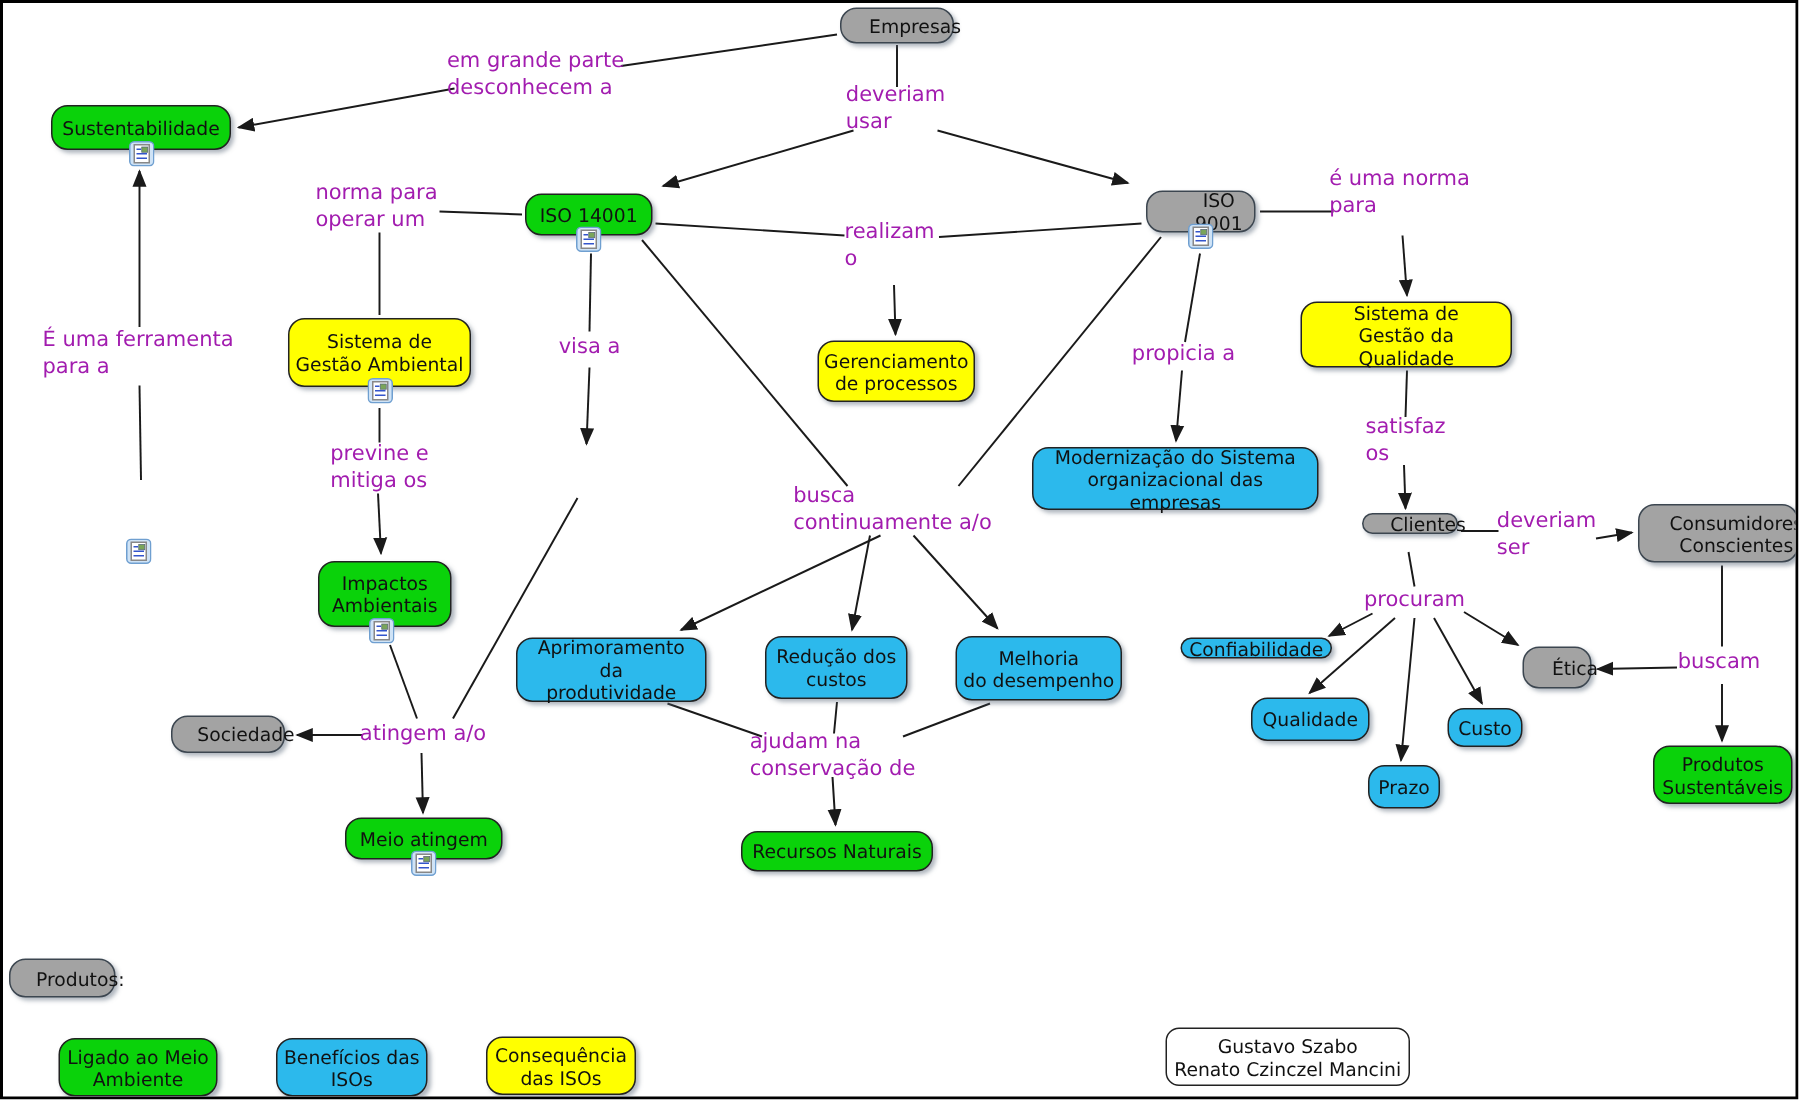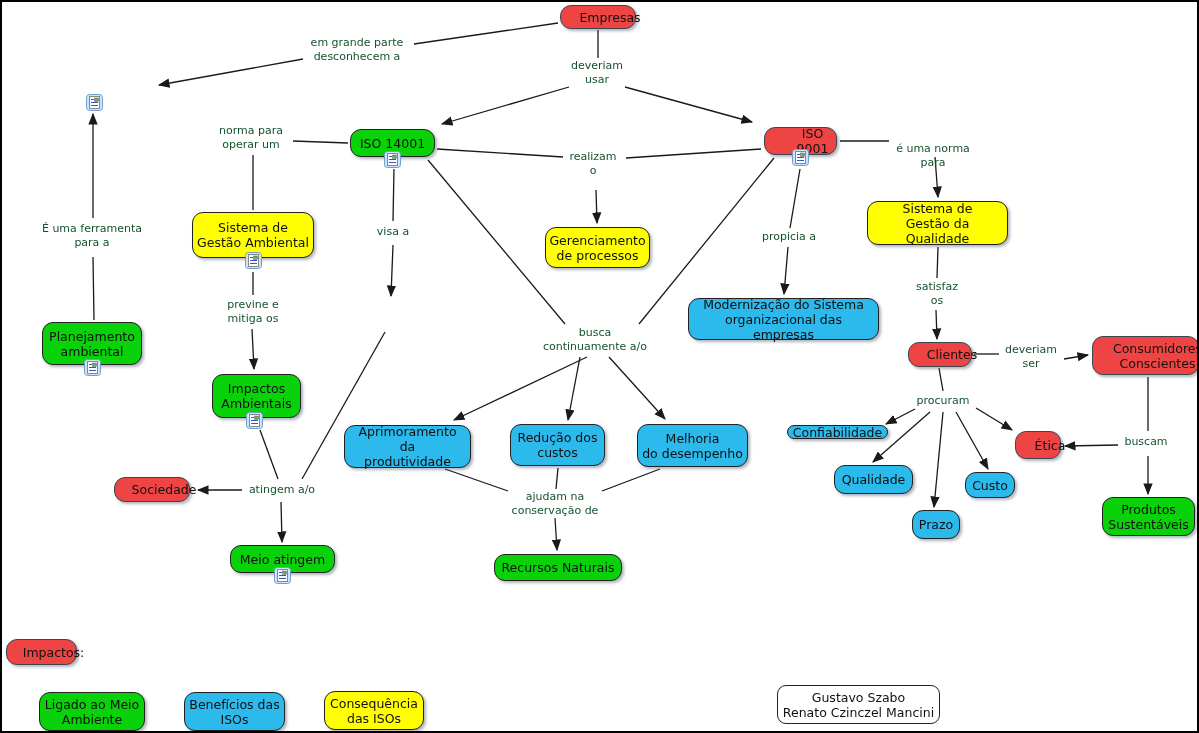--- a/index.html
+++ b/index.html
@@ -2,23 +2,23 @@
 <html><head>
 <meta charset="utf-8">
 <style>
   html,body{margin:0;padding:0;background:#fff;}
   #canvas{position:relative;width:1199px;height:733px;background:#fff;border:2px solid #000;box-sizing:border-box;overflow:hidden;font-family:"DejaVu Sans",sans-serif;}
   #edges{position:absolute;left:0;top:0;width:1199px;height:733px;z-index:1;}
   .node{position:absolute;z-index:2;display:flex;align-items:center;justify-content:center;text-align:center;white-space:pre-line;border:1px solid #222;border-radius:11px;font-size:12.5px;line-height:1.2;color:#111;box-shadow:2px 2px 3px rgba(95,110,125,.5);box-sizing:border-box;padding:1px 4px;cursor:default;}
   .green{background:#0ad20a;}
   .blue{background:#2cb9ec;}
   .yellow{background:#ffff00;}
-  .lite{background:#ef4444;border-color:#3c4650;padding-left:28px;}
+  .lite{background:#a3a3a3;border-color:#3c4650;padding-left:28px;}
   .white{background:#ffffff;border-color:#222;border-radius:9px;}
-  .lbl{position:absolute;z-index:2;transform:translate(-50%,-50%);text-align:center;white-space:pre-line;font-size:11px;line-height:1.25;color:#14532d;cursor:default;}
+  .lbl{position:absolute;z-index:2;transform:translate(-50%,-50%);text-align:left;white-space:pre-line;font-size:14px;line-height:1.25;color:#a21caf;cursor:default;}
   .ric{position:absolute;z-index:3;width:17px;height:17px;cursor:pointer;}
 </style>
 </head>
 <body>
 
 <div id="canvas">
 
   <svg id="edges" xmlns="http://www.w3.org/2000/svg">
     <defs>
       <marker id="arw" viewBox="0 0 10 8" refX="9" refY="4" markerWidth="9" markerHeight="7.5" orient="auto-start-reverse">
@@ -71,33 +71,32 @@
       <line x1="1116" y1="443" x2="1063" y2="444" marker-end="url(#arw)"></line>
       <line x1="1146" y1="454" x2="1146" y2="492" marker-end="url(#arw)"></line>
       <line x1="91" y1="216" x2="91" y2="112" marker-end="url(#arw)"></line>
       <line x1="250" y1="327" x2="252" y2="367" marker-end="url(#arw)"></line>
       <line x1="240" y1="488" x2="196" y2="488" marker-end="url(#arw)"></line>
       <line x1="279" y1="500" x2="280" y2="540" marker-end="url(#arw)"></line>
     </g>
   </svg>
 
   <div class="node lite" style="left:558px;top:3px;width:76px;height:24px">Empresas</div>
+  <div class="node green" style="left:32px;top:68px;width:120px;height:30px">Sustentabilidade</div>
   <div class="node green" style="left:348px;top:127px;width:85px;height:28px">ISO 14001</div>
   <div class="node lite" style="left:762px;top:125px;width:73px;height:28px">ISO 9001</div>
   <div class="node yellow" style="left:190px;top:210px;width:122px;height:46px">Sistema de
 Gestão Ambiental</div>
   <div class="node yellow" style="left:543px;top:225px;width:105px;height:41px">Gerenciamento
 de processos</div>
   <div class="node yellow" style="left:865px;top:199px;width:141px;height:44px">Sistema de
 Gestão da Qualidade</div>
-  <div class="node green" style="left:40px;top:320px;width:100px;height:43px">Planejamento
-ambiental</div>
   <div class="node blue" style="left:686px;top:296px;width:191px;height:42px">Modernização do Sistema
 organizacional das empresas</div>
-  <div class="node lite" style="left:906px;top:340px;width:64px;height:25px">Clientes</div>
+  <div class="node lite" style="left:906px;top:340px;width:64px;height:14px">Clientes</div>
   <div class="node lite" style="left:1090px;top:334px;width:107px;height:39px">Consumidores
 Conscientes</div>
   <div class="node green" style="left:210px;top:372px;width:89px;height:44px">Impactos
 Ambientais</div>
   <div class="node blue" style="left:342px;top:423px;width:127px;height:43px">Aprimoramento da
 produtividade</div>
   <div class="node blue" style="left:508px;top:422px;width:95px;height:42px">Redução dos
 custos</div>
   <div class="node blue" style="left:635px;top:422px;width:111px;height:43px">Melhoria
 do desempenho</div>
@@ -113,21 +112,21 @@
 Sustentáveis</div>
 
   <div class="lbl" style="left:355px;top:48px">em grande parte
 desconhecem a</div>
   <div class="lbl" style="left:595px;top:71px">deveriam
 usar</div>
   <div class="lbl" style="left:249px;top:136px">norma para
 operar um</div>
   <div class="lbl" style="left:591px;top:162px">realizam
 o</div>
-  <div class="lbl" style="left:931px;top:154px">é uma norma
+  <div class="lbl" style="left:931px;top:127px">é uma norma
 para</div>
   <div class="lbl" style="left:90px;top:234px">É uma ferramenta
 para a</div>
   <div class="lbl" style="left:391px;top:230px">visa a</div>
   <div class="lbl" style="left:787px;top:235px">propicia a</div>
   <div class="lbl" style="left:935px;top:292px">satisfaz
 os</div>
   <div class="lbl" style="left:251px;top:310px">previne e
 mitiga os</div>
   <div class="lbl" style="left:593px;top:338px">busca
@@ -190,21 +189,21 @@
     </svg>
   <svg class="ric" style="left:272px;top:565px" viewBox="0 0 17 17">
       <rect x="0.5" y="0.5" width="16" height="16" rx="3" fill="#cfe3f6" stroke="#6f9fd0"></rect>
       <rect x="3.5" y="2.5" width="10" height="12" fill="#fff" stroke="#888"></rect>
       <rect x="8.5" y="4" width="4" height="3.5" fill="#7aa55a" stroke="#556677" stroke-width="0.5"></rect>
       <line x1="5" y1="5.5" x2="8" y2="5.5" stroke="#3355cc"></line>
       <line x1="5" y1="8.5" x2="12" y2="8.5" stroke="#3355cc"></line>
       <line x1="5" y1="11.5" x2="12" y2="11.5" stroke="#3355cc"></line>
     </svg>
 
-  <div class="node lite" style="left:4px;top:637px;width:71px;height:26px">Impactos:</div>
+  <div class="node lite" style="left:4px;top:637px;width:71px;height:26px">Produtos:</div>
   <div class="node green" style="left:37px;top:690px;width:106px;height:39px">Ligado ao Meio
 Ambiente</div>
   <div class="node blue" style="left:182px;top:690px;width:101px;height:39px">Benefícios das
 ISOs</div>
   <div class="node yellow" style="left:322px;top:689px;width:100px;height:39px">Consequência
 das ISOs</div>
 
   <div class="node white" style="left:775px;top:683px;width:163px;height:39px;box-shadow:none">Gustavo Szabo
 Renato Czinczel Mancini</div>
 

